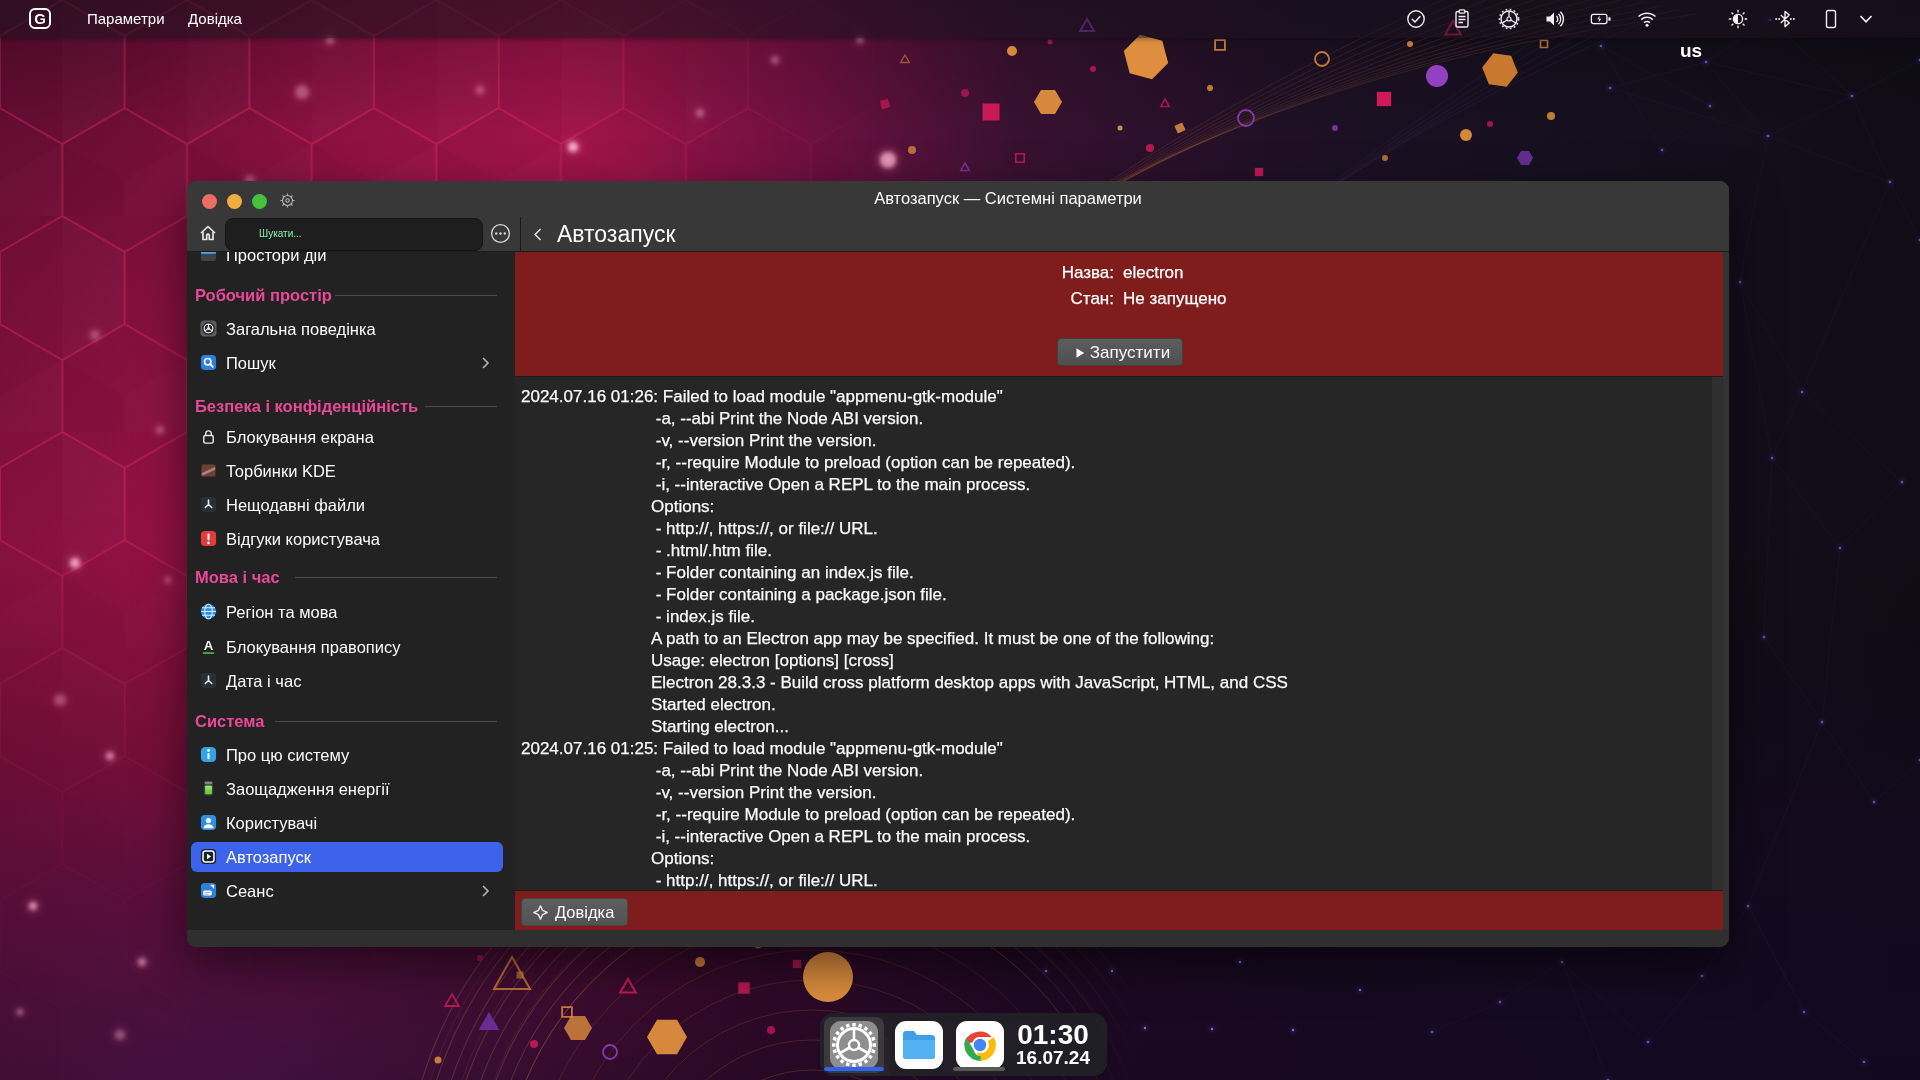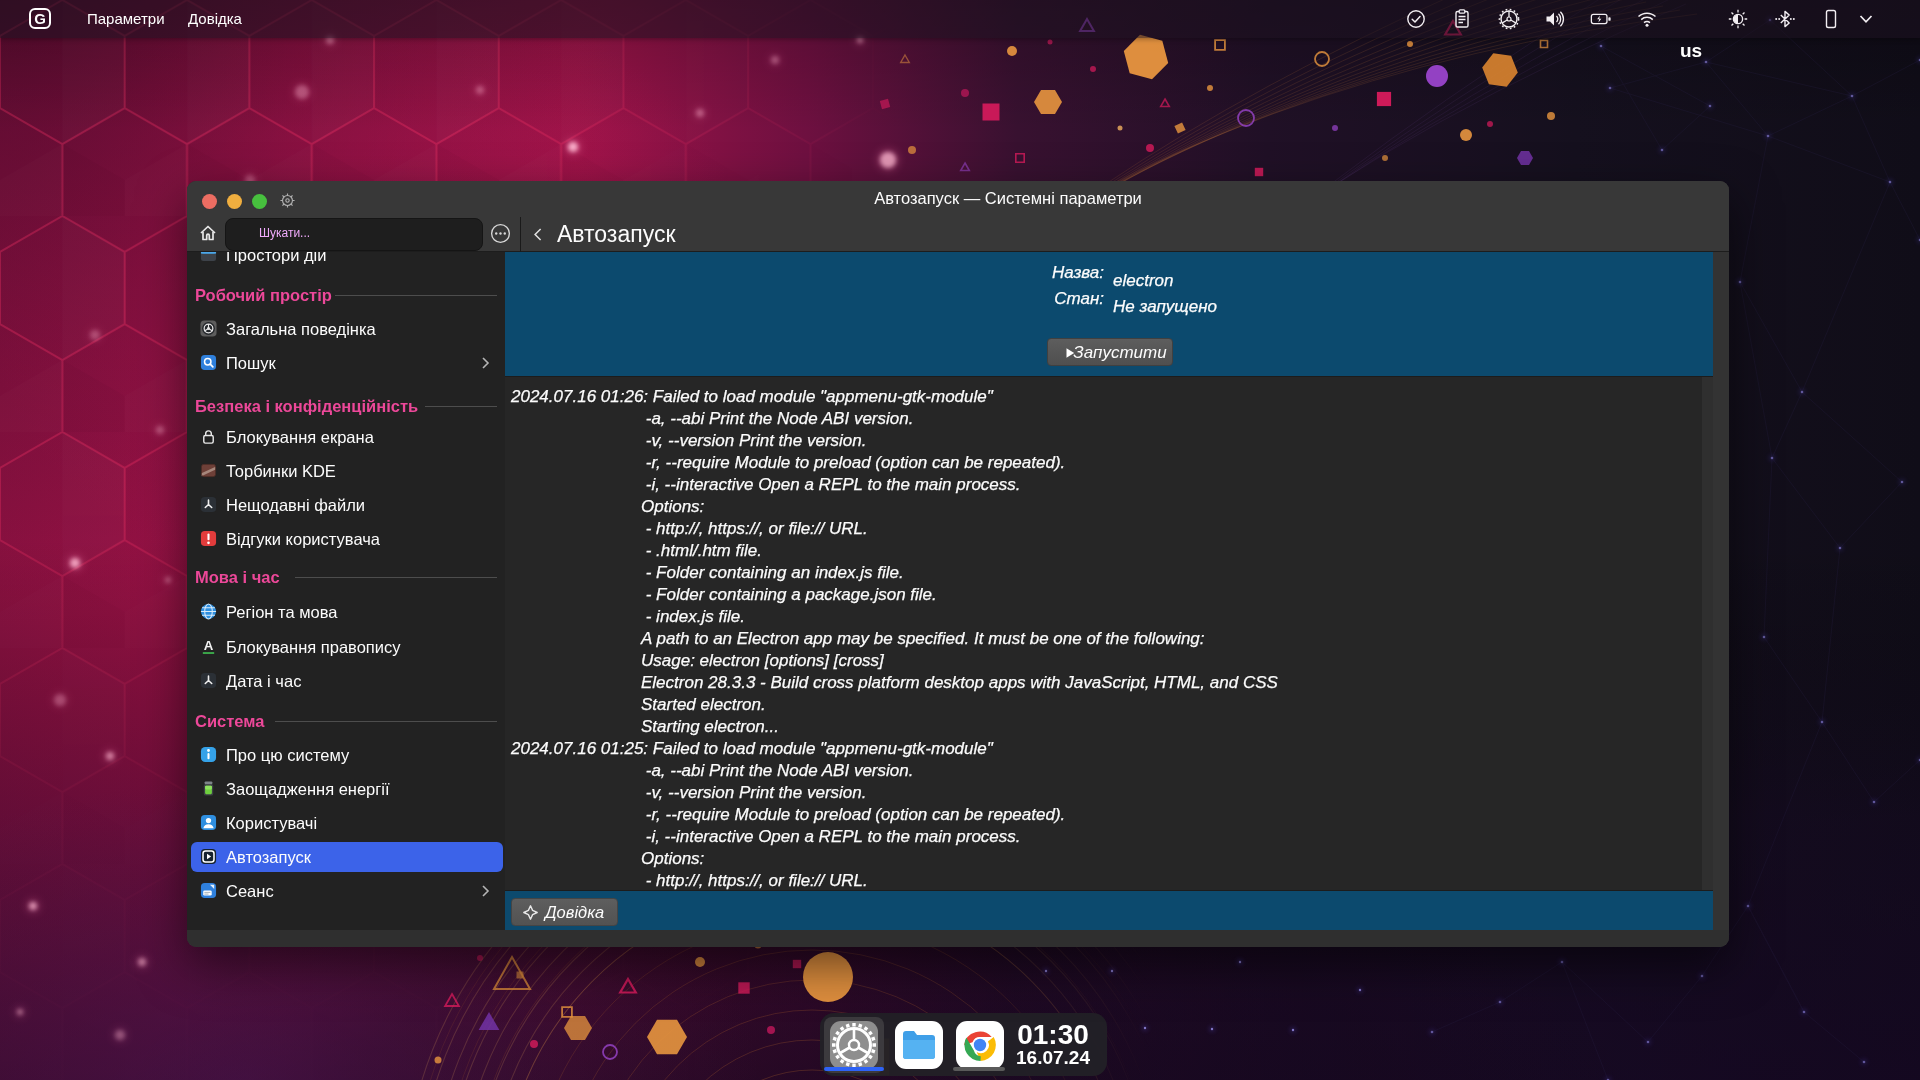--- a/index.html
+++ b/index.html
@@ -22,39 +22,39 @@
 #clock { position:absolute; right:17px; top:9px; text-align:center; color:#fff; }
 #clock .t1 { font-size:28px; font-weight:bold; line-height:26px; }
 #clock .t2 { font-size:19px; font-weight:bold; line-height:20px; }
 
 
 #win { position:absolute; left:187px; top:181px; width:1542px; height:766px; background:#333333; border-radius:9px; box-shadow:0 18px 48px rgba(0,0,0,0.55); }
 #titlebar { position:absolute; left:0; top:0; width:100%; height:36px; } #topchrome { position:absolute; left:0; top:0; width:100%; height:71px; background:#383838; border-radius:9px 9px 0 0; border-bottom:1px solid #1d1d1d; }
 .tl { position:absolute; top:13px; width:15px; height:15px; border-radius:50%; }
 #wintitle { position:absolute; left:100px; right:0; top:0; height:36px; line-height:35px; text-align:center; color:#fcfcfc; font-size:16.5px; }
 #toolbar { position:absolute; left:0; top:36px; width:333px; height:35px; }
-#searchbox { position:absolute; left:38px; top:1px; width:258px; height:33px; background:#1e1e1e; border:1px solid #151515; border-radius:8px; color:#f0abfc; font-size:12px; line-height:29px; }
+#searchbox { position:absolute; left:38px; top:1px; width:258px; height:33px; background:#1e1e1e; border:1px solid #151515; border-radius:8px; color:#86efac; font-size:10px; line-height:29px; }
 #sidebar { position:absolute; left:0; top:71px; width:333px; height:678px; background:#222222; overflow:hidden; }
 #sep-v { position:absolute; left:333px; top:36px; width:1px; height:713px; background:#1a1a1a; }
 .srow { position:absolute; left:4px; width:312px; height:30px; border-radius:6px; color:#fcfcfc; font-size:16.5px; line-height:30px; }
 .srow .ic { position:absolute; left:9px; top:6px; width:17px; height:17px; } .srow .ic svg { width:17px; height:17px; display:block; }
 .srow .tx { position:absolute; left:35px; top:0; white-space:nowrap; }
 .srow .chev { position:absolute; right:10px; top:7px; width:16px; height:16px; }
 .shead { position:absolute; left:8px; width:316px; height:30px; color:#ec4899; font-size:16.5px; font-weight:bold; line-height:30px; }
 .shead .ln { position:absolute; top:15px; height:1px; background:#4d4d4d; right:14px; }
 
 #cheader { position:absolute; left:334px; top:36px; width:1208px; height:35px; }
 #ctitle { position:absolute; left:36px; top:0px; font-size:23px; color:#fcfcfc; line-height:34px; }
 #backarrow { position:absolute; left:9px; top:9px; width:17px; height:17px; }
 
-#content { position:absolute; left:318px; top:71px; width:1208px; height:678px; background:#0c4a6e;font-style:italic; }
+#content { position:absolute; left:328px; top:71px; width:1208px; height:678px; background:#7f1d1d; }
 #infoform { position:absolute; left:0; top:0; width:1208px; height:124px; font-size:17px; color:#fcfcfc; -webkit-text-stroke:0.25px #fcfcfc; }
 .frow { position:absolute; width:100%; height:26px; line-height:26px; }
 .flabel { position:absolute; right:609px; text-align:right; }
-.fvalue { position:absolute; left:608px;margin-top:8px; }
+.fvalue { position:absolute; left:608px; }
 #runbtn { position:absolute; left:542px; top:86px; width:126px; height:28px; background:linear-gradient(#5d5d5d,#4f4f4f); border:1px solid #404040; border-radius:4px; color:#fcfcfc; font-size:16.5px; line-height:26px; text-align:center; }
 #logarea { position:absolute; left:0; top:124px; width:1208px; height:515px; background:#262626; border-top:1px solid #1c1c1c; border-bottom:1px solid #1c1c1c; overflow:hidden; }
 .logline { position:absolute; left:6px; white-space:pre; color:#fcfcfc; font-size:17px; -webkit-text-stroke:0.25px #fcfcfc; }
 .ind { left:136px; }
 #scrollbar { position:absolute; right:0px; top:0px; width:11px; height:514px; background:#2f2f2f; }
 #footer { position:absolute; left:0; top:640px; width:1208px; height:38px; }
 #helpbtn { position:absolute; left:6px; top:6px; width:107px; height:28px; background:linear-gradient(#5e5e5e,#525252); border:1px solid #454545; border-radius:4px; color:#fcfcfc; font-size:16.5px; line-height:26px; }
 #bstrip { position:absolute; left:0; top:749px; width:1542px; height:17px; background:#2f2f2f; border-radius:0 0 10px 10px; }
 </style>
 </head>

